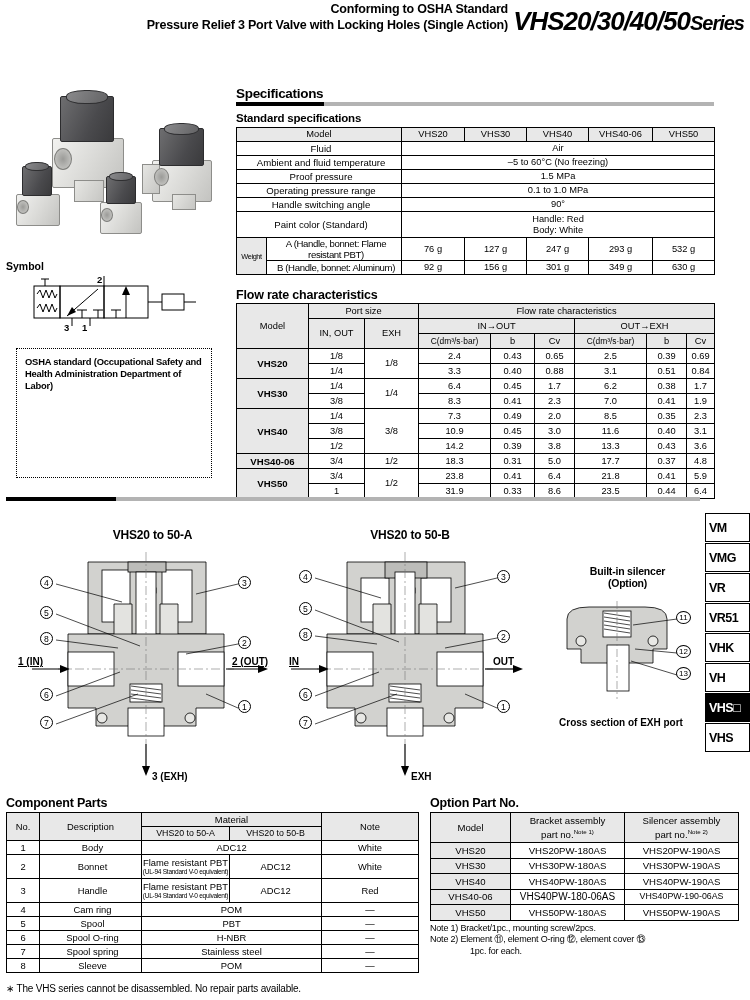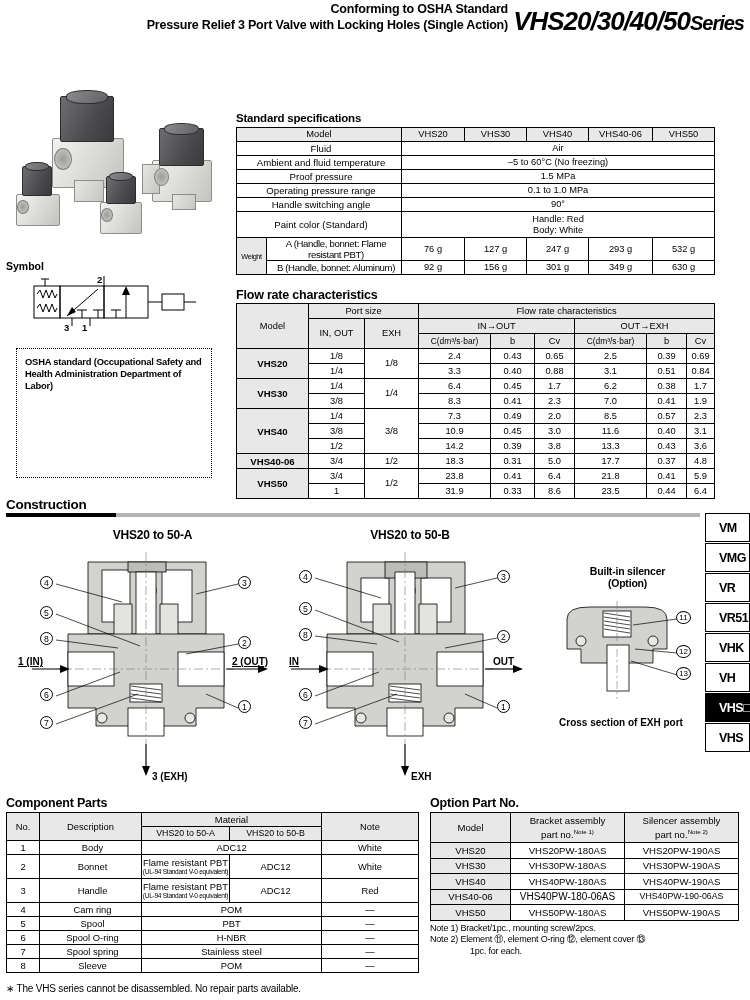--- a/index.html
+++ b/index.html
@@ -76,21 +76,21 @@
   #silencer { position:absolute; left:545px; top:565px; width:165px; height:190px; }
   .dtitle { text-align:center; font-size:12px; font-weight:bold; letter-spacing:-0.2px; }
   .calloutnum { position:absolute; font-size:8.6px; text-align:center; width:13px; height:13px;
                 line-height:12px; border:0.9px solid #000; border-radius:50%; background:#fff; }
   .portlab { position:absolute; font-size:10px; font-weight:bold; }
 
   
   #tabs { position:absolute; left:705px; top:513px; width:45px; }
   .tab { width:45px; height:29px; border:1.1px solid #000; background:#fff; margin-bottom:1px;
          font-size:12.5px; font-weight:bold; letter-spacing:-0.5px;
-         display:flex; align-items:center; padding-left:13px; }
+         display:flex; align-items:center; padding-left:3px; }
   .tab.on { background:#000; color:#fff; }
 
   
   #cparts { position:absolute; left:6px; top:798px; width:418px; }
   #cptable { width:412px; }
   #cptable td { height:14px; font-size:9.4px; }
   #cpnote { font-size:10px; margin-top:10px; letter-spacing:-0.2px; }
 
   
   #opart { position:absolute; left:430px; top:798px; width:318px; }
@@ -188,20 +188,24 @@
     </svg>
     <span style="position:absolute;left:91px;top:14px;font-size:9.5px;font-weight:bold;">2</span>
     <span style="position:absolute;left:58px;top:62px;font-size:9.5px;font-weight:bold;">3</span>
     <span style="position:absolute;left:76px;top:62px;font-size:9.5px;font-weight:bold;">1</span>
   </div>
 
   <div id="osha">
     <div class="oh">OSHA standard (Occupational Safety and Health Administration Department of Labor)</div>
   </div>
 
+  <div class="sect" style="left:236px;top:86px;width:478px;">
+    <div class="st">Specifications</div>
+    <div class="rule" style="--blk:88px;"></div>
+  </div>
   <div class="subhd" style="position:absolute;left:236px;top:112px;">Standard specifications</div>
 
   <div id="specwrap">
     <table id="spectable" class="tb">
       <colgroup>
         <col style="width:30px">
           <col style="width:135px">
         <col style="width:63px">
           <col style="width:62px">
           <col style="width:62px">
@@ -344,21 +348,21 @@
         </tr>
 
         <tr>
           <td class="mdl" rowspan="3">VHS40</td>
           <td class="b">1/4</td>
           <td class="b" rowspan="3">3/8</td>
           <td>7.3</td>
           <td>0.49</td>
           <td>2.0</td>
           <td>8.5</td>
-          <td>0.57</td>
+          <td>0.35</td>
           <td>2.3</td>
         </tr>
         <tr>
           <td class="b">3/8</td>
           <td>10.9</td>
           <td>0.45</td>
           <td>3.0</td>
           <td>11.6</td>
           <td>0.40</td>
           <td>3.1</td>
@@ -403,21 +407,20 @@
           <td>8.6</td>
           <td>23.5</td>
           <td>0.44</td>
           <td>6.4</td>
         </tr>
       </tbody>
     </table>
   </div>
 
   <div class="sect" style="left:6px;top:497px;width:694px;">
-    <div class="st">Construction</div>
     <div class="rule" style="--blk:110px;"></div>
   </div>
 
   <div id="constr-a">
     <div class="dtitle">VHS20 to 50-A</div>
     <svg width="285" height="240" style="position:absolute;left:0;top:20px;">
       <g stroke="#000" fill="#d2d2cf" stroke-width="0.8">
 
         <path d="M78,18 L78,14 L196,14 L196,18 L196,86 L78,86 Z"></path>
         <rect x="92" y="22" width="28" height="52" fill="#fff"></rect>

